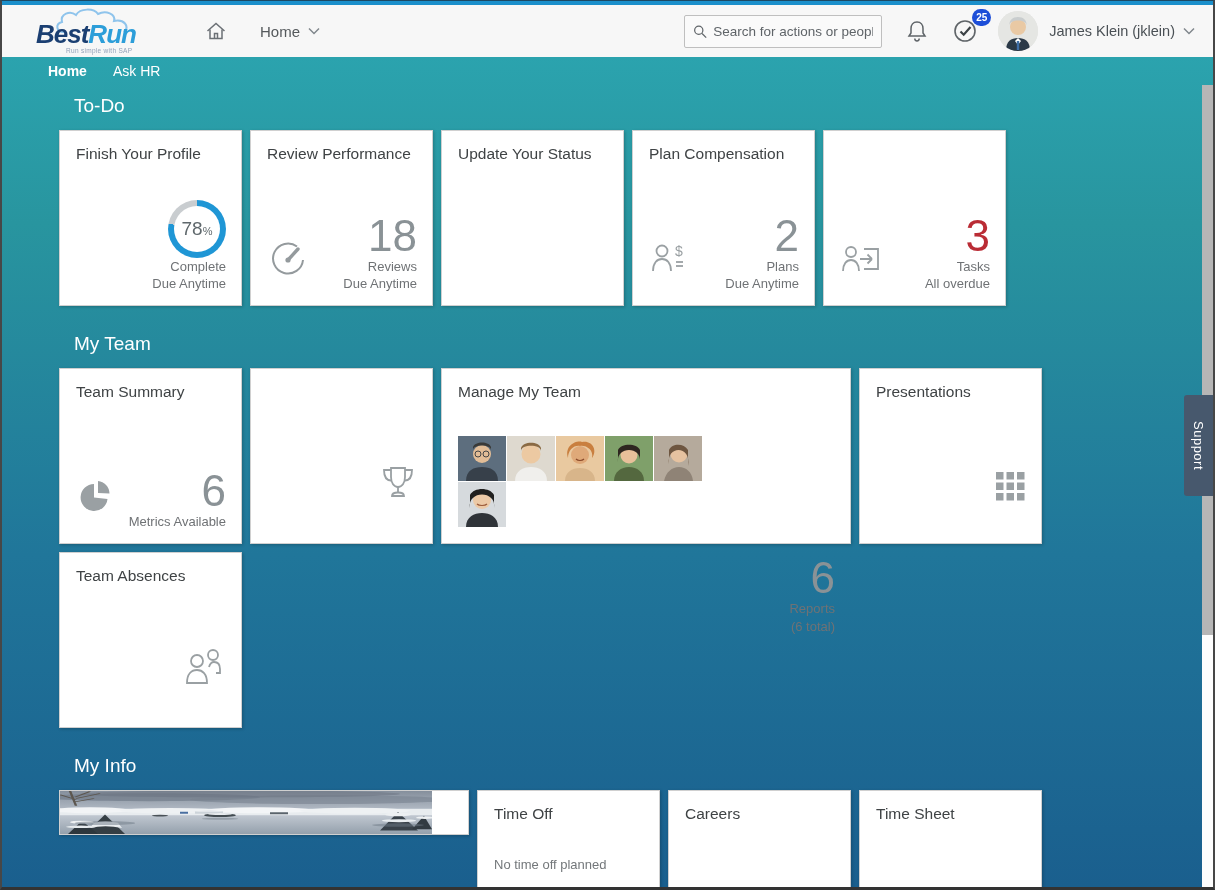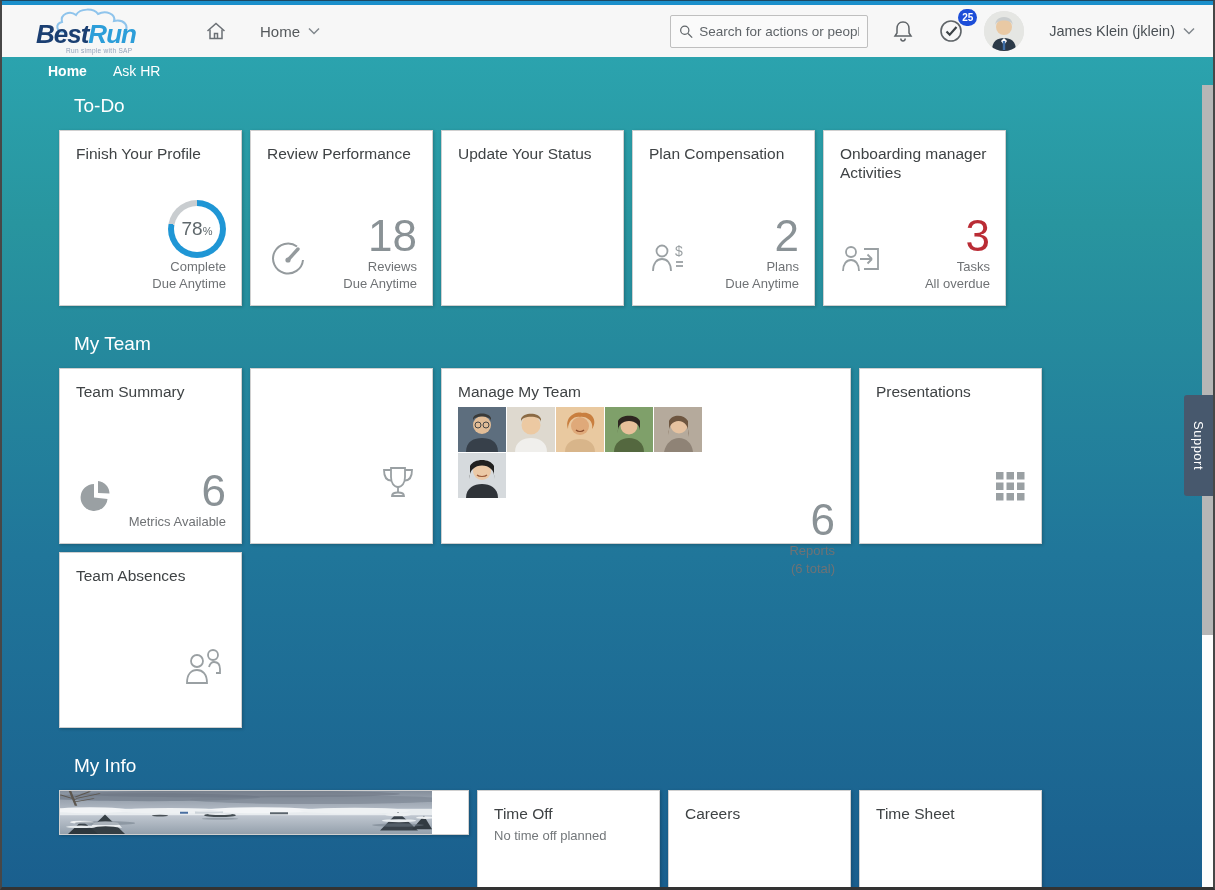--- a/index.html
+++ b/index.html
@@ -19,37 +19,37 @@
   .nav-home { display:flex; align-items:center; margin-left:48px; gap:8px; color:#55595c; font-size:15px; cursor:pointer; }
   .nav-home .home-label { margin-left:24px; }
   .header-right { position:absolute; right:18px; display:flex; align-items:center; }
   .searchbox { display:flex; align-items:center; width:198px; height:33px; background:#fafafa; border:1px solid #bfbfbf; border-radius:2px; padding:0 8px; }
   .searchbox input { border:none; outline:none; background:transparent; font-size:13.5px; color:#444; width:160px; margin-left:6px; font-family:"Liberation Sans",sans-serif; }
   .searchbox input::placeholder { color:#5f6468; }
   .hicon { margin-left:24px; position:relative; cursor:pointer; display:flex; align-items:center; }
   .badge { position:absolute; top:-9px; right:-13px; background:#1d4ed8; color:#fff; font-size:10px; font-weight:bold;
            min-width:19px; height:17px; border-radius:9px; display:flex; align-items:center; justify-content:center; padding:3px 3px; }
   .avatar { width:40px; height:40px; border-radius:50%; overflow:hidden; margin-left:20px; cursor:pointer; background:#e3e4e2; }
-  .username { display:flex; align-items:center; gap:8px; margin-left:25px; color:#4a5055; font-size:14.5px; cursor:pointer; }
+  .username { display:flex; align-items:center; gap:8px; margin-left:11px; color:#4a5055; font-size:14.5px; cursor:pointer; }
 
   
   .main { height:830px; position:relative; overflow:hidden;
           background:linear-gradient(180deg,#2ba3ae 0%, #28959f 20%, #20769a 60%, #1a5f8e 100%); }
   .subnav { height:28px; display:flex; align-items:center; padding-left:46px; gap:26px; }
   .subnav .tab { color:#fff; font-size:14px; cursor:pointer; }
   .subnav .tab.active { font-weight:bold; }
   .section-title { color:#fff; font-size:19px; margin-left:72px; }
   .sec-todo { margin-top:10px; }
   .sec-team { margin-top:27px; }
   .sec-info { margin-top:27px; }
 
   .row { display:flex; gap:8px; margin-left:57px; margin-top:13px; }
   .row.second { margin-top:8px; }
   .tile { width:183px; height:176px; background:#fff; border:1px solid #d0d0d0; box-shadow:1px 1px 3px rgba(0,0,0,.22);
-          padding:13px 15px 13px 16px; display:flex; flex-direction:column; cursor:pointer; }
+          padding:13px 15px 13px 16px; display:flex; flex-direction:column; cursor:pointer;gap:29px; }
   .tile.wide { width:410px; }
   .tile.photo { padding:0; overflow:hidden; }
   .tile-title { font-size:15.5px; color:#3f4345; line-height:1.25; }
   .tile-sub { font-size:13px; color:#73777a; margin-top:5px; }
   .tile-bottom { margin-top:auto; display:flex; }
   .numblock { margin-left:auto; text-align:right; }
   .big-num { font-size:44px; font-weight:300; color:#8a9296; line-height:1.0; }
   .big-num.red { color:#ba2c35; font-weight:400; }
   .cap { font-size:13px; color:#6f7275; line-height:1.32; }
   .icon-left { margin-right:auto; align-self:flex-end; margin-bottom:14px; }
@@ -202,21 +202,20 @@
           </svg>
           <div class="numblock">
             <div class="big-num">2</div>
             <div class="cap">Plans</div>
             <div class="cap">Due Anytime</div>
           </div>
         </div>
       </div>
 
       <div class="tile">
-        <div class="tile-title">Onboarding manager Activities</div>
         <div class="tile-bottom">
           <svg class="icon-left" width="42" height="38" viewBox="0 0 42 38" fill="none" stroke="#9aa0a3" stroke-width="1.8">
             <circle cx="11" cy="12" r="5"></circle>
             <path d="M3 31 C3 24 6.5 20 11 20 C15.5 20 19 24 19 31"></path>
             <path d="M24 9 H38 V29 H24"></path>
             <path d="M20 19 H32 M32 19 l-4.5 -4.5 M32 19 l-4.5 4.5"></path>
           </svg>
           <div class="numblock">
             <div class="big-num red">3</div>
             <div class="cap">Tasks</div>

